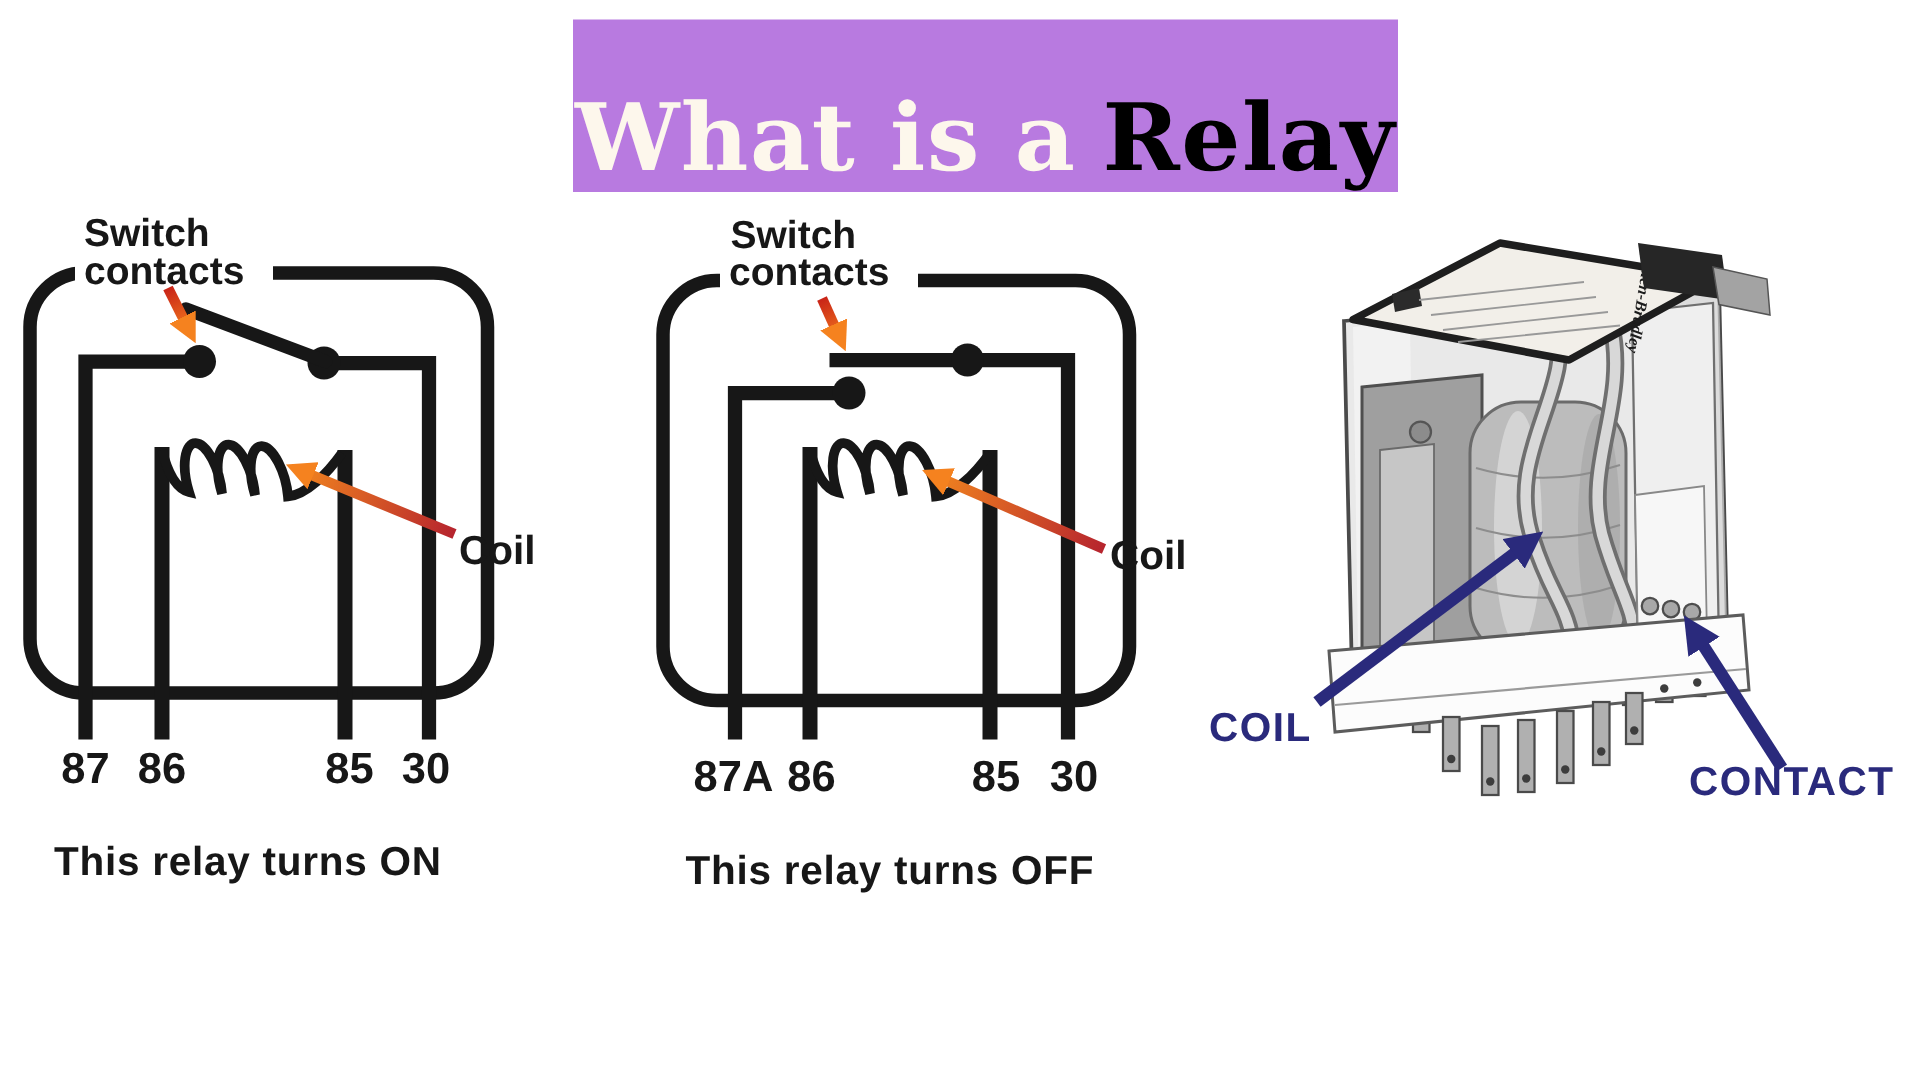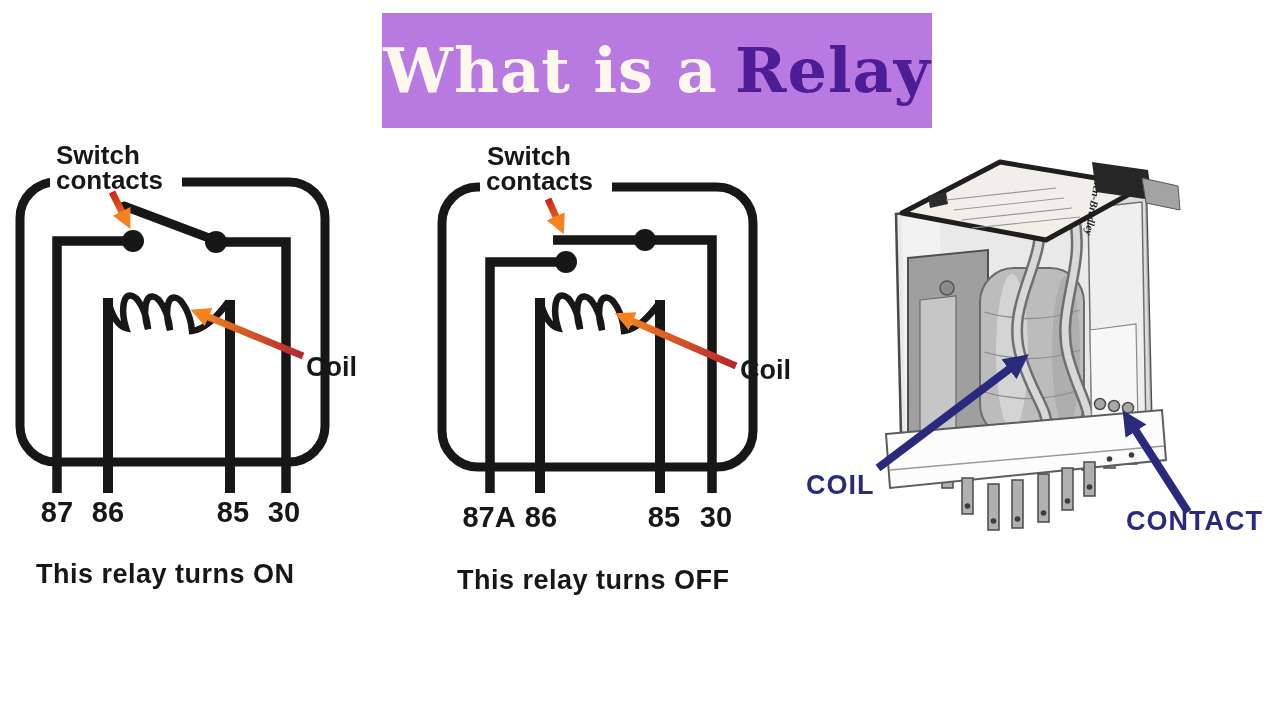--- a/index.html
+++ b/index.html
@@ -1,22 +1,22 @@
 <!DOCTYPE html>
 <html><head>
 <meta charset="utf-8">
 <style>
   html,body{margin:0;padding:0;background:#ffffff;}
   #stage{position:relative;width:1280px;height:720px;background:#ffffff;overflow:hidden;
          font-family:"Liberation Sans",sans-serif;}
   #banner{position:absolute;left:382px;top:13px;width:550px;height:115px;background:#b87ae0;
-          display:flex;align-items:center;justify-content:center;
+          display:flex;align-items:flex-end;justify-content:center;
           font-family:"DejaVu Serif",serif;font-weight:700;font-size:62px;letter-spacing:1px;}
   #banner .t-normal{color:#fdf7ec;margin-right:0.28em;}
-  #banner .t-accent{color:#4c1d95;}
+  #banner .t-accent{color:#000000;}
   svg{position:absolute;left:0;top:0;}
   .lbl{font-family:"Liberation Sans",sans-serif;font-weight:700;fill:#171717;}
   .sw{font-size:26px;}
   .coil{font-size:27px;}
   .term{font-size:29px;text-anchor:middle;}
   .cap{font-size:27px;letter-spacing:.5px;}
   .photo-lbl{font-family:"Liberation Sans",sans-serif;font-weight:700;font-size:27px;letter-spacing:1px;}
   .brand{font-family:"Liberation Serif",serif;font-weight:700;font-style:italic;font-size:11px;fill:#1c1c1c;}
   .ink{stroke:#171717;fill:none;}
 </style>

